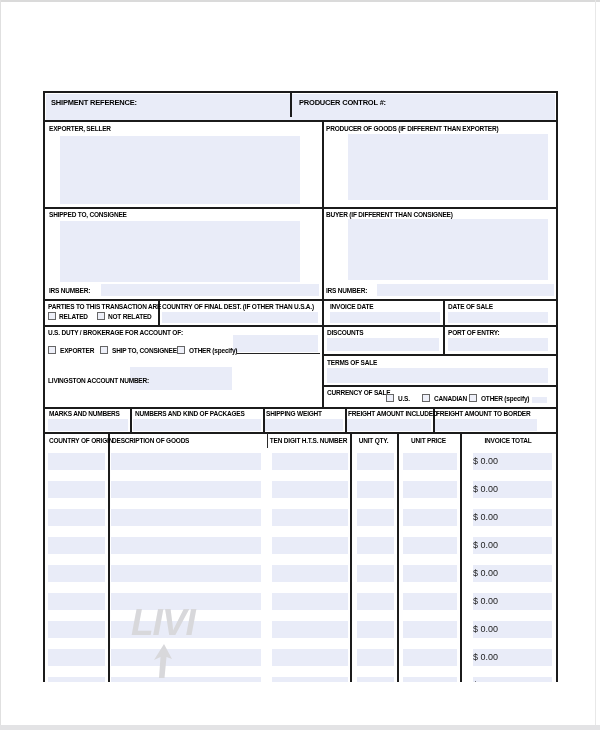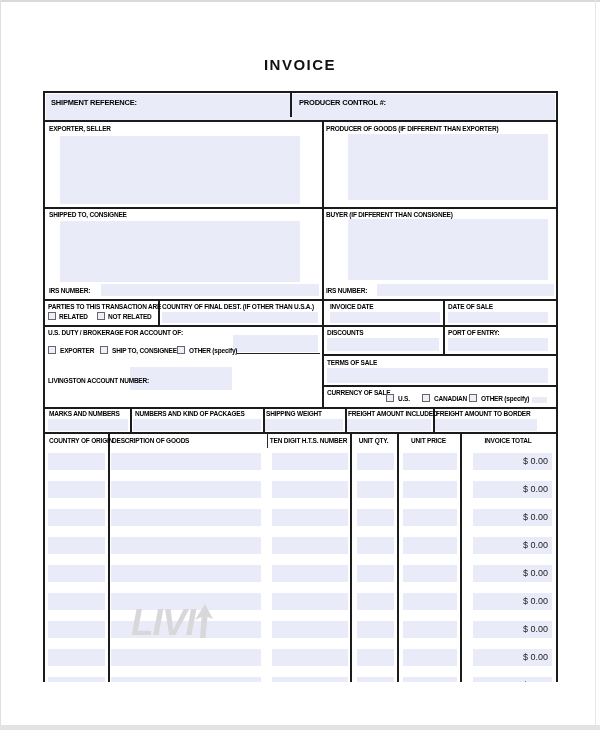--- a/index.html
+++ b/index.html
@@ -36,44 +36,43 @@
 
   
   .items { position:absolute; left:0; top:326px; width:511px; height:236px; z-index:1; }
   .irow { position:relative; width:511px; height:28px; }
   .ifield { position:absolute; top:5px; height:17px; background:#e9ecf8; }
   .ifield.c1 { left:3px;   width:57px;  }
   .ifield.c2 { left:66px;  width:150px; }
   .ifield.c3 { left:227px; width:76px;  }
   .ifield.c4 { left:312px; width:37px;  }
   .ifield.c5 { left:358px; width:54px;  }
-  .ifield.c6 { left:428px; width:79px; font-size:9px; color:#222; text-align:right;
+  .ifield.c6 { left:428px; width:79px; font-size:9px; color:#222; text-align:left;
                padding-right:4px; line-height:17px; font-weight:normal; }
 
   .th { position:absolute; font-size:6.5px; font-weight:bold; color:#000; white-space:nowrap;
         letter-spacing:-0.2px; z-index:4; }
   .th.center { text-align:center; }
 
   
   .watermark { position:absolute; left:86px; top:480px; z-index:2; color:#d8d8db;
                font-size:37px; font-weight:bold; font-style:italic; letter-spacing:-1px;
-               white-space:nowrap; display:flex; align-items:center; }
+               white-space:nowrap; display:flex; align-items:center;flex-direction:column; }
   .watermark svg { margin:0 -2px 4px -2px; }
 </style>
 </head>
 <body>
 
 <div id="page">
 
   <div class="edge" style="left:0;top:0;width:600px;height:2px;background:#dadada;"></div>
   <div class="edge" style="left:0;top:0;width:1px;height:730px;background:#e0e0e0;"></div>
   <div class="edge" style="left:595px;top:0;width:1px;height:730px;background:#e8e8e8;"></div>
   <div class="edge" style="left:0;top:725px;width:600px;height:5px;background:#e3e3e5;"></div>
 
-  <div class="title">INVOICE</div>
 
   <div class="shipbar">
     <div class="shipbar-inner"></div>
     <span class="slabel" style="left:6px;">SHIPMENT REFERENCE:</span>
     <span class="slabel" style="left:254px;">PRODUCER CONTROL #:</span>
     <div class="divider"></div>
     <div class="shade" style="left:128px;top:3px;width:110px;height:17px;"></div>
     <div class="shade" style="left:372px;top:3px;width:130px;height:17px;"></div>
   </div>
 

